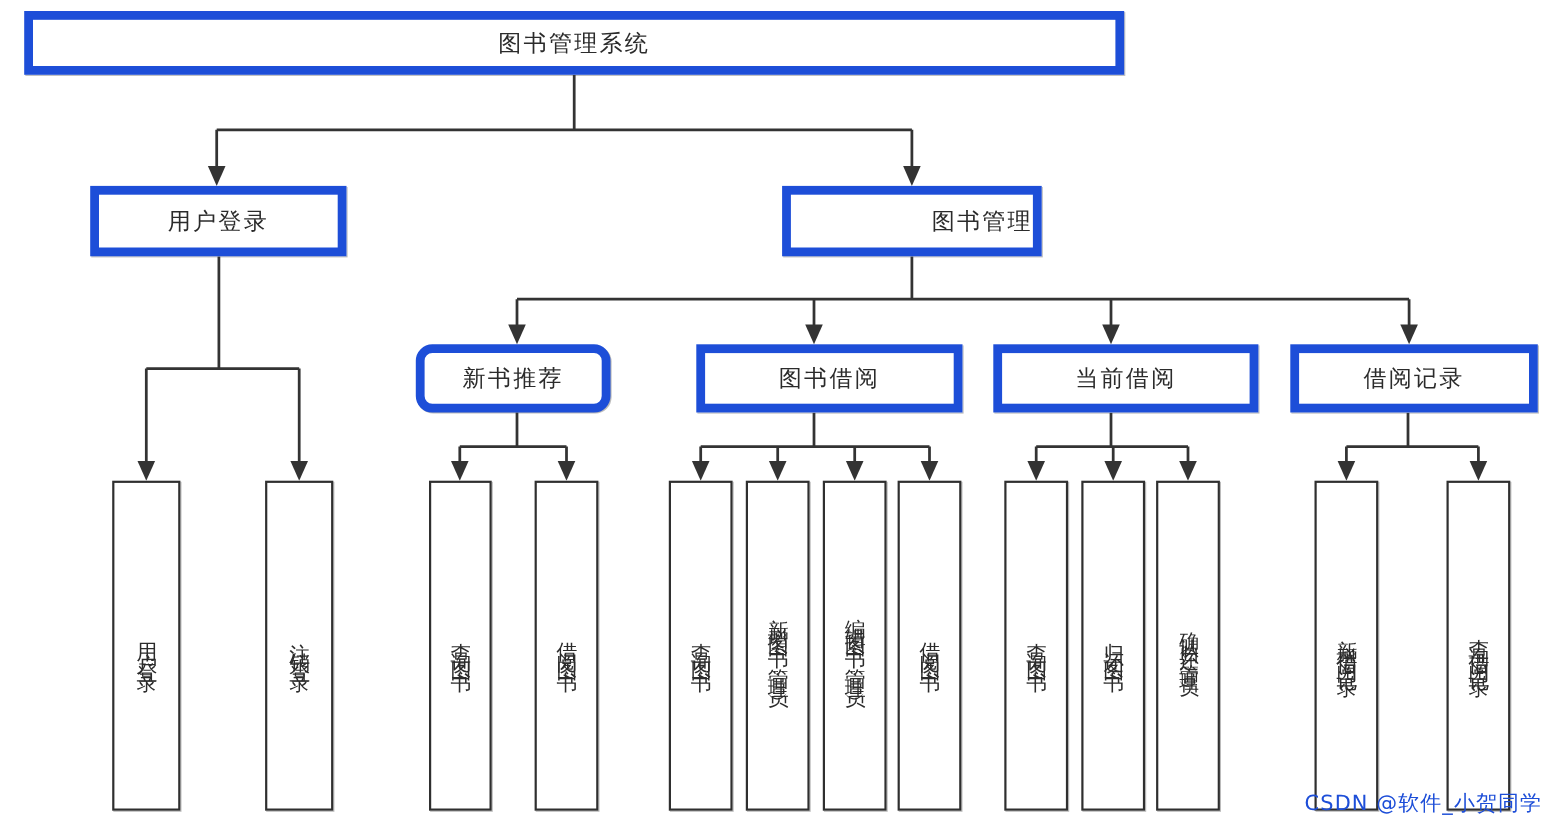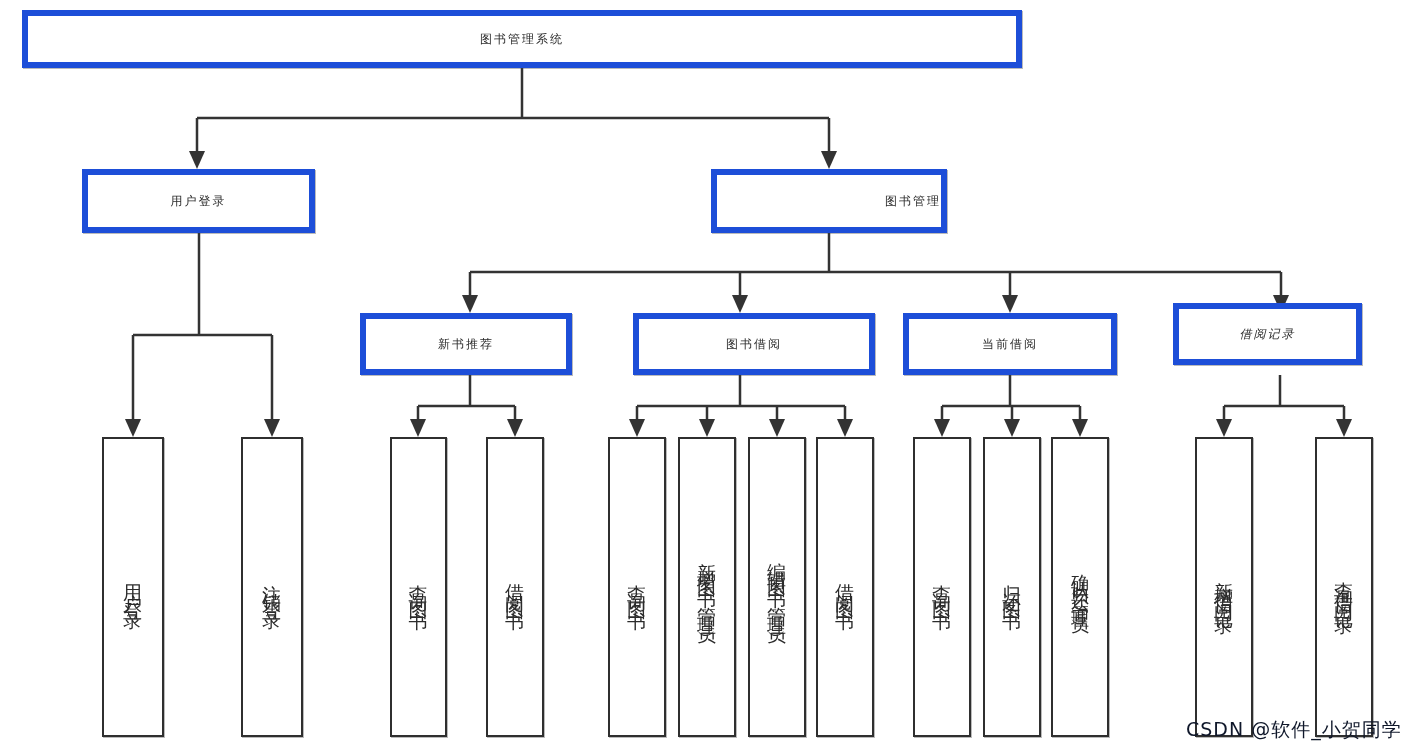--- a/index.html
+++ b/index.html
@@ -8,24 +8,24 @@
     width:1405px;height:747px;
     background:#ffffff;
     font-family:"DejaVu Sans","Liberation Sans",sans-serif;
     color:#2b2b2b;
     overflow:hidden;
   }
   .connectors{position:absolute;left:0;top:0;width:1405px;height:747px;}
   .box{
     position:absolute;
     box-sizing:border-box;
-    border:6px solid #1d4ed8;
+    border:8px solid #1d4ed8;
     background:#ffffff;
     display:flex;align-items:center;justify-content:center;
-    font-size:12px;letter-spacing:2px;
+    font-size:21px;letter-spacing:2px;
     box-shadow:1px 1px 0 rgba(60,60,60,.35);
     z-index:2;
   }
   .vbox{
     position:absolute;
     box-sizing:border-box;
     border:2px solid #2f2f2f;
     background:#ffffff;
     display:flex;align-items:center;justify-content:center;
     writing-mode:vertical-rl;
@@ -33,33 +33,33 @@
     font-size:19px;
     letter-spacing:9px;
     line-height:1;
     box-shadow:1px 1px 0 rgba(60,60,60,.35);
     z-index:2;
   }
   .watermark{
     position:absolute;
     left:1186px;top:717px;
     font-size:19px;
-    color:#0f172a;
+    color:#1d4ed8;
     letter-spacing:1px;
     white-space:nowrap;
     z-index:5;
   }
   
   .n-root{left:22px;top:10px;width:1000px;height:58px;}
   .n-user-login{left:82px;top:169px;width:233px;height:64px;}
   .n-book-mgmt{left:711px;top:169px;width:236px;height:64px;justify-content:flex-end;}
-  .n-new-book{left:360px;top:313px;width:212px;height:62px;}
+  .n-new-book{left:378px;top:313px;width:177px;height:62px;border-radius:15px;}
   .n-book-borrow{left:633px;top:313px;width:242px;height:62px;}
-  .n-cur-borrow{left:903px;top:313px;width:214px;height:62px;text-align:center;}
-  .n-records{left:1173px;top:303px;width:189px;height:62px;font-style:italic;}
+  .n-cur-borrow{left:903px;top:313px;width:241px;height:62px;text-align:center;}
+  .n-records{left:1173px;top:313px;width:225px;height:62px;}
   .lf{top:437px;height:300px;}
   .l-user-login{left:102px;width:62px;}
   .l-logout{left:241px;width:62px;}
   .l-nb-query{left:390px;width:57px;}
   .l-nb-borrow{left:486px;width:58px;}
   .l-bb-query{left:608px;width:58px;}
   .l-bb-add{left:678px;width:58px;}
   .l-bb-edit{left:748px;width:58px;}
   .l-bb-borrow{left:816px;width:58px;}
   .l-cb-query{left:913px;width:58px;}

